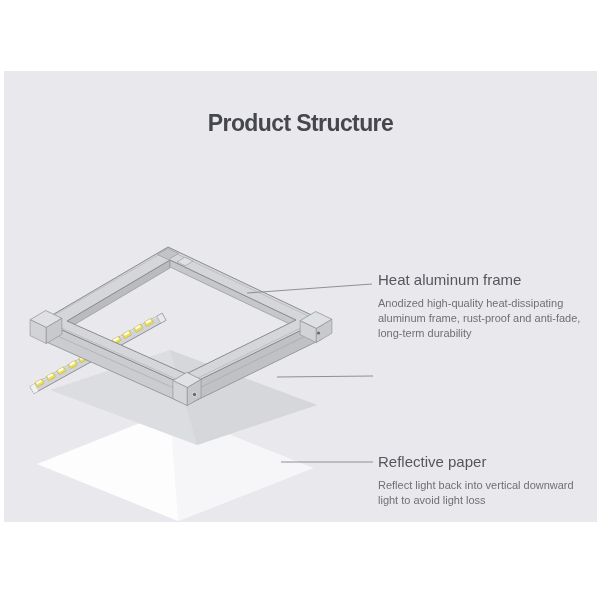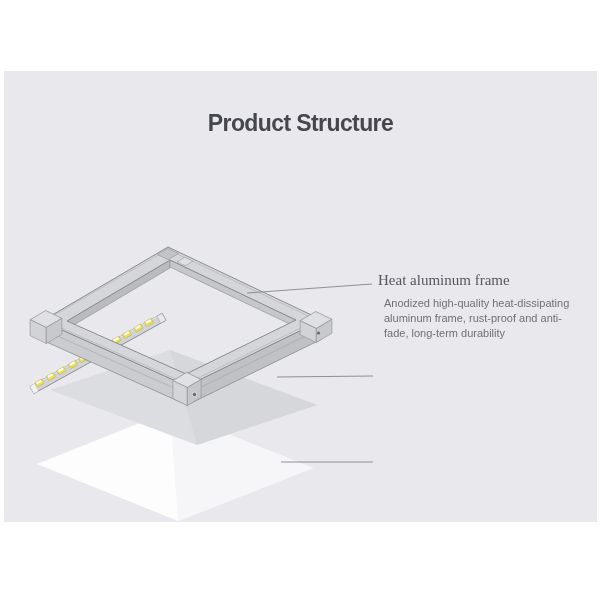--- a/index.html
+++ b/index.html
@@ -3,22 +3,22 @@
 <meta charset="utf-8">
 <style>
   html,body{margin:0;padding:0;background:#ffffff;}
   .stage{position:relative;width:600px;height:600px;background:#ffffff;overflow:hidden;
          font-family:"Liberation Sans","DejaVu Sans",sans-serif;}
   .panel{position:absolute;left:4px;top:71px;width:593px;height:451px;background:#e9e9ed;}
   .title{position:absolute;left:4px;top:110px;width:593px;text-align:center;
          font-size:23px;font-weight:bold;letter-spacing:-0.6px;color:#46474d;}
   .diagram-svg{position:absolute;left:0;top:0;width:600px;height:600px;}
   .ann{position:absolute;width:212px;}
-  .ann-h{font-size:15px;line-height:18px;font-weight:400;color:#55565c;margin:0 0 7px 0;font-family:Liberation Serif, serif;}
-  .ann-p{font-size:11px;line-height:15px;color:#6f7075;margin:6px;}
+  .ann-h{font-size:15px;line-height:18px;font-weight:400;color:#55565c;margin:0 0 7px 0;}
+  .ann-p{font-size:11px;line-height:15px;color:#6f7075;margin:0;}
   .ann1{left:378px;top:271px;}
   .ann2{left:378px;top:363px;}
   .ann3{left:378px;top:453px;}
 </style>
 </head>
 <body>
 
 <div class="stage">
   <div class="panel"></div>
 
@@ -110,13 +110,17 @@
   </svg>
 
   <div class="ann ann1">
     <div class="ann-h">Heat aluminum frame</div>
     <p class="ann-p">Anodized high-quality heat-dissipating aluminum frame, rust-proof and anti-fade, long-term durability</p>
   </div>
 
   <div class="ann ann2">
   </div>
 
+  <div class="ann ann3">
+    <div class="ann-h">Reflective paper</div>
+    <p class="ann-p">Reflect light back into vertical downward light to avoid light loss</p>
+  </div>
 </div>
 
 </body></html>

